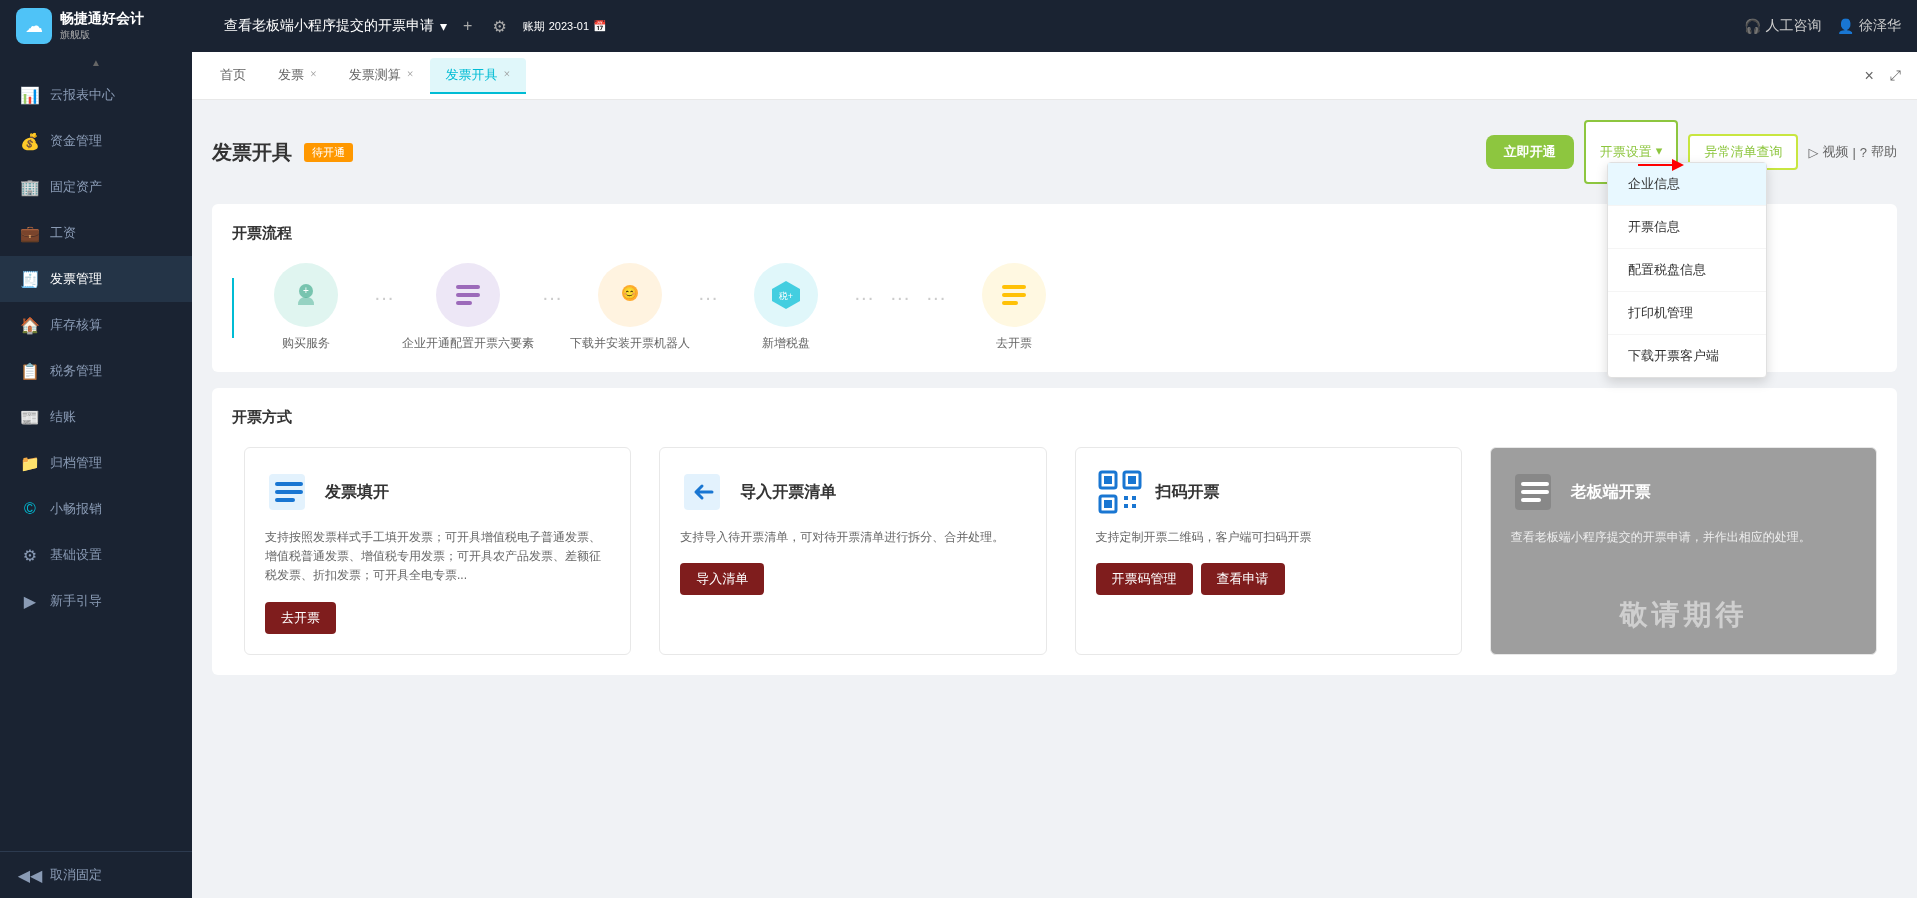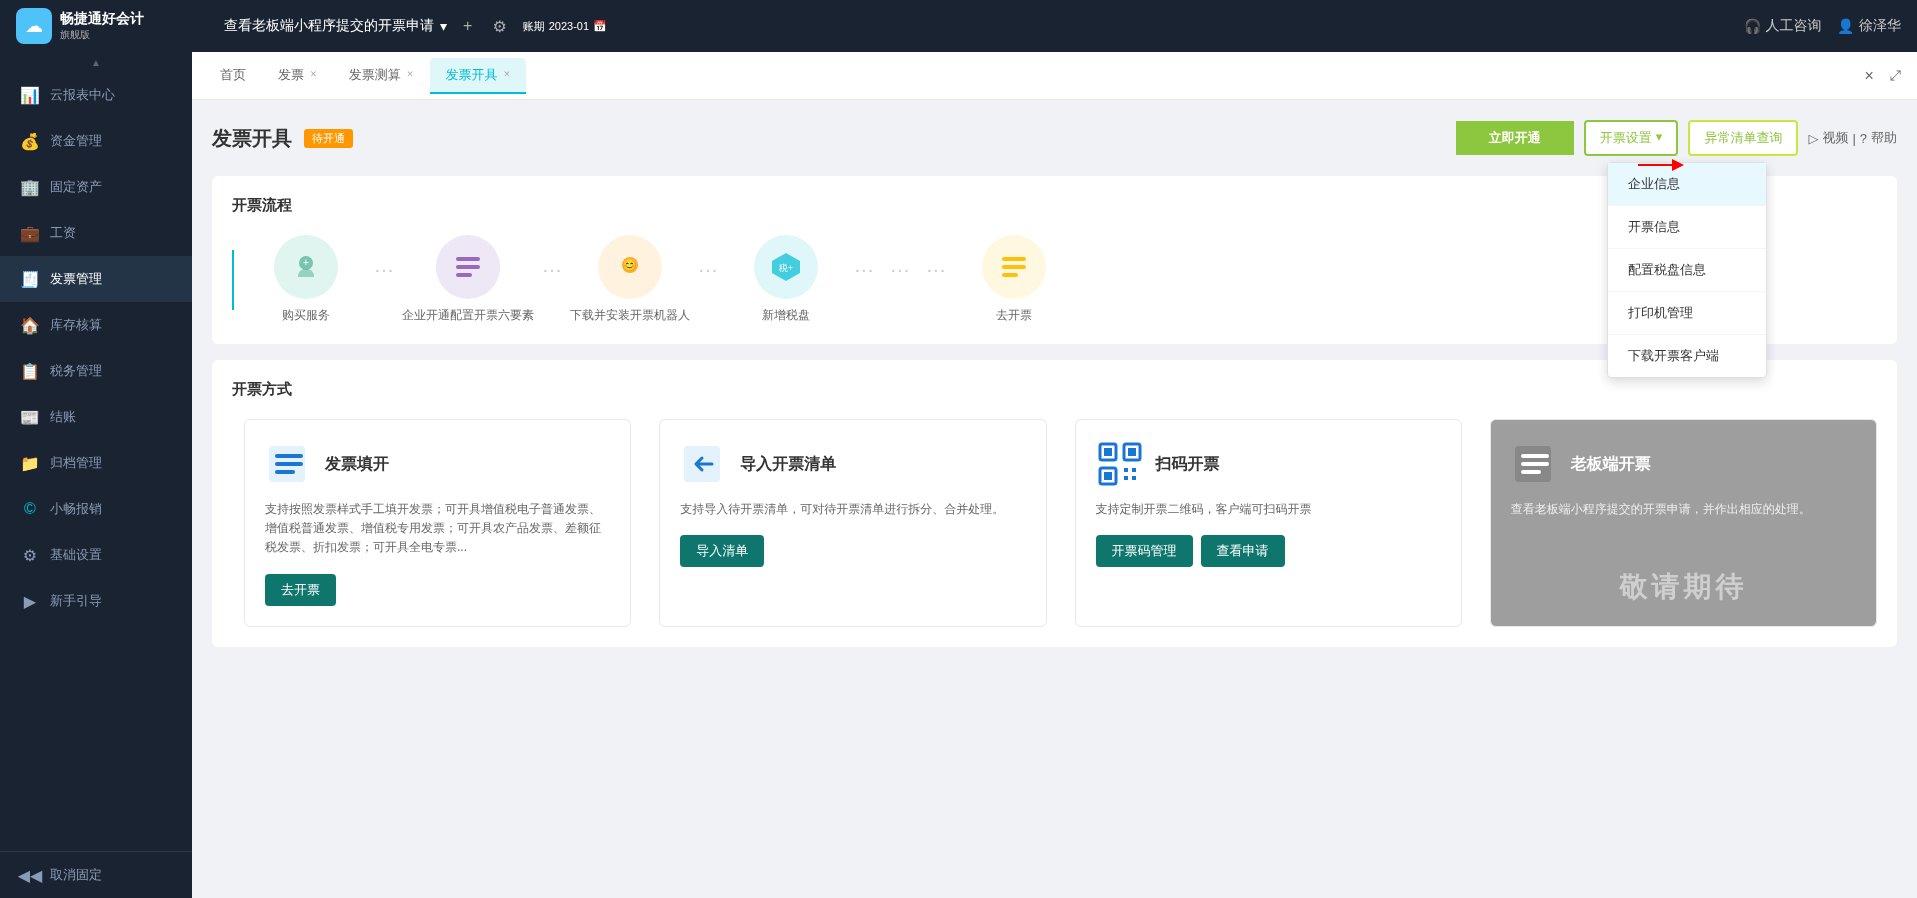--- a/index.html
+++ b/index.html
@@ -40,22 +40,22 @@
     .tab.active { color: #00bcd4; border-bottom: 2px solid #00bcd4; background: #e0f7fa; border-radius: 4px 4px 0 0; }
     .tab-close { color: #999; font-size: 12px; cursor: pointer; }
 
     
     .page-header { display: flex; align-items: center; gap: 12px; margin-bottom: 20px; }
     .page-title { font-size: 20px; font-weight: bold; color: #333; }
     .status-badge { background: #ff9800; color: #fff; font-size: 11px; padding: 2px 8px; border-radius: 3px; }
     .header-actions { margin-left: auto; display: flex; align-items: center; gap: 10px; position: relative; }
 
     
-    .btn-green { background: #8dc63f; color: #fff; border: none; border-radius: 0; padding: 8px 33px; cursor: pointer; font-size: 13px; font-weight: bold; margin-left: 34px; }
-    .btn-outline-green { background: #fff; color: #8dc63f; border: 2px solid #8dc63f; border-radius: 4px; padding: 7px 14px; cursor: pointer; font-size: 13px; display: flex; align-items: flex-start; gap: 4px; }
+    .btn-green { background: #8dc63f; color: #fff; border: none; border-radius: 8px; padding: 8px 18px; cursor: pointer; font-size: 13px; font-weight: bold; margin-left: 34px; }
+    .btn-outline-green { background: #fff; color: #8dc63f; border: 2px solid #8dc63f; border-radius: 4px; padding: 21px 14px; cursor: pointer; font-size: 13px; display: flex; align-items: flex-start; gap: 4px; }
     .btn-outline-yellow { background: #fff; color: #8dc63f; border: 2px solid #c8e640; border-radius: 4px; padding: 7px 14px; cursor: pointer; font-size: 13px; }
     .btn-help { background: transparent; color: #666; border: none; cursor: pointer; font-size: 13px; display: flex; align-items: center; gap: 4px; }
 
     
     .section { background: #fff; border-radius: 6px; padding: 20px; margin-bottom: 16px; }
     .section-title { font-size: 15px; font-weight: bold; color: #333; margin-bottom: 20px; }
 
     
     .process-flow { display: flex; align-items: center; gap: 0; }
     .process-step { display: flex; flex-direction: column; align-items: center; gap: 8px; min-width: 120px; }
@@ -69,21 +69,21 @@
     .icon-gold { background: #fff8e1; color: #ffc107; }
 
     
     .methods-grid { display: grid; grid-template-columns: 1fr 1fr 1fr 1fr; gap: 16px; }
     .method-card { border: 1px solid #e8e8e8; border-radius: 6px; padding: 20px; background: #fff; margin-left: 12px; }
     .method-header { display: flex; align-items: center; gap: 12px; margin-bottom: 12px; }
     .method-icon { width: 48px; height: 48px; display: flex; align-items: center; justify-content: center; font-size: 24px; }
     .method-title { font-size: 16px; font-weight: bold; color: #333; }
     .method-desc { font-size: 12px; color: #666; line-height: 1.6; margin-bottom: 16px; }
     .method-actions { display: flex; gap: 8px; }
-    .method-btn { background: #0f766e; color: #fff; border: none; border-radius: 4px; padding: 7px 16px; cursor: pointer; font-size: 13px; }
+    .method-btn { background: #7f1d1d; color: #fff; border: none; border-radius: 4px; padding: 7px 16px; cursor: pointer; font-size: 13px; }
 
     
     .dropdown-menu { position: absolute; top: 42px; right: 130px; background: #fff; border: 1px solid #e0e0e0; border-radius: 4px; box-shadow: 0 4px 12px rgba(0,0,0,0.15); z-index: 1000; min-width: 160px; }
     .dropdown-item { padding: 12px 20px; cursor: pointer; font-size: 13px; color: #333; border-bottom: 1px solid #f5f5f5; }
     .dropdown-item:last-child { border-bottom: none; }
     .dropdown-item.highlighted { background: #e8f8ff; color: #333; }
 
     
     .red-arrow { position: absolute; top: -8px; left: 30px; }
 

